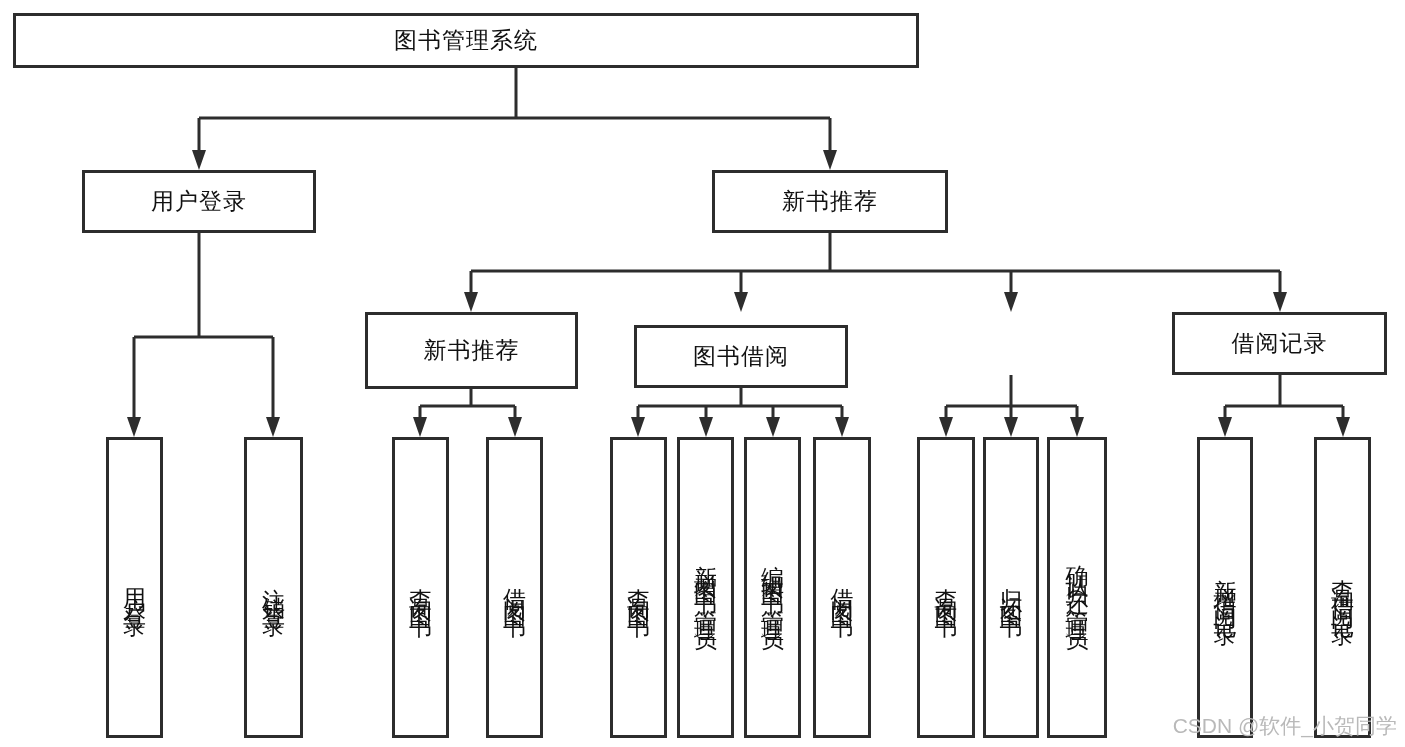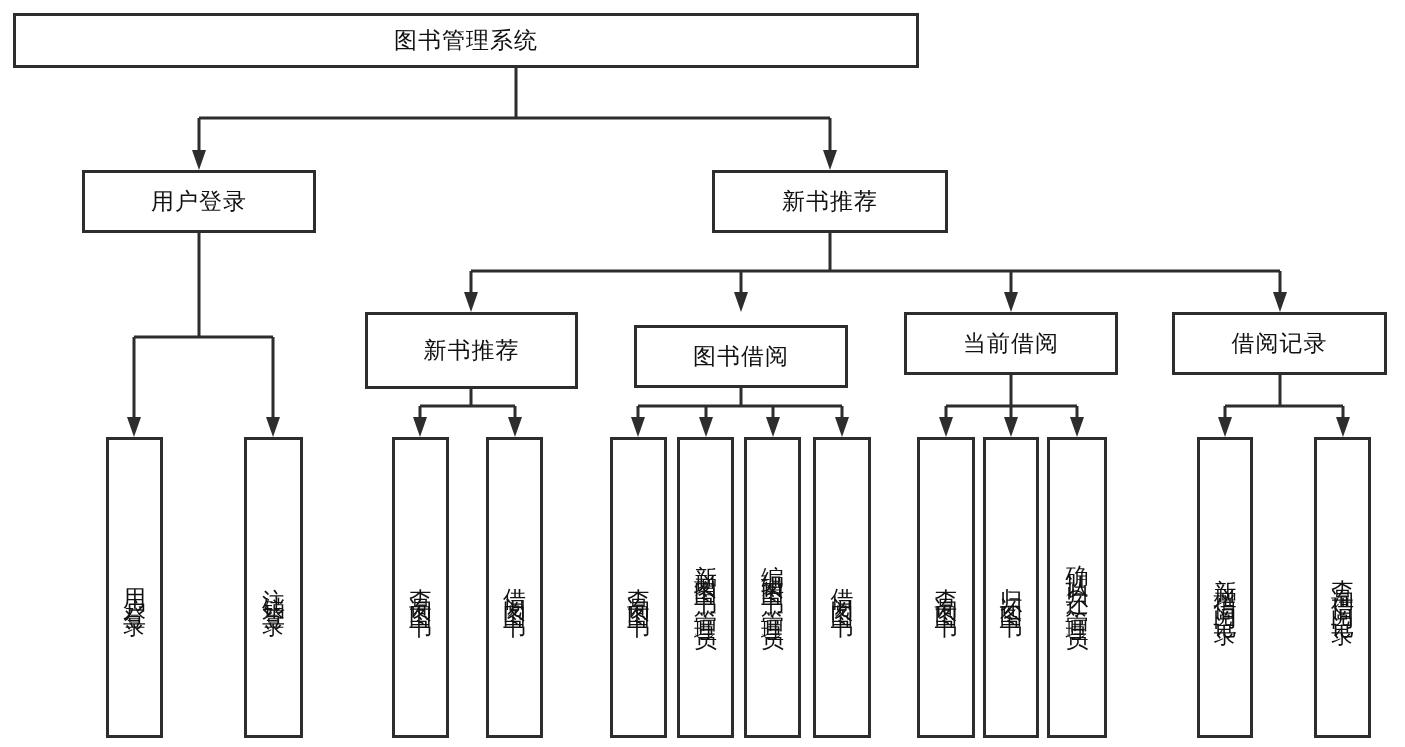--- a/index.html
+++ b/index.html
@@ -106,23 +106,20 @@
   <div class="box h" style="left:712px; top:170px; width:236px; height:63px;">
     <span>新书推荐</span>
   </div>
 
   <div class="box h" style="left:365px; top:312px; width:213px; height:77px;">
     <span>新书推荐</span>
   </div>
   <div class="box h" style="left:634px; top:325px; width:214px; height:63px;">
     <span>图书借阅</span>
   </div>
-  <div class="box h" style="left:904px; top:312px; width:214px; height:63px;">
-    <span>当前借阅</span>
-  </div>
   <div class="box h" style="left:1172px; top:312px; width:215px; height:63px;">
     <span>借阅记录</span>
   </div>
 
   <div class="box v" style="left:106px; top:437px; width:57px; height:301px;">
     <span>用户登录</span>
   </div>
   <div class="box v" style="left:244px; top:437px; width:59px; height:301px;">
     <span>注销登录</span>
   </div>
@@ -157,14 +154,15 @@
     <span>确认归还（管理员）</span>
   </div>
 
   <div class="box v" style="left:1197px; top:437px; width:56px; height:301px;">
     <span>新增借阅记录</span>
   </div>
   <div class="box v" style="left:1314px; top:437px; width:57px; height:301px;">
     <span>查询借阅记录</span>
   </div>
 
+  <div class="watermark">CSDN @软件_小贺同学</div>
 
 </div>
 
 </body></html>

